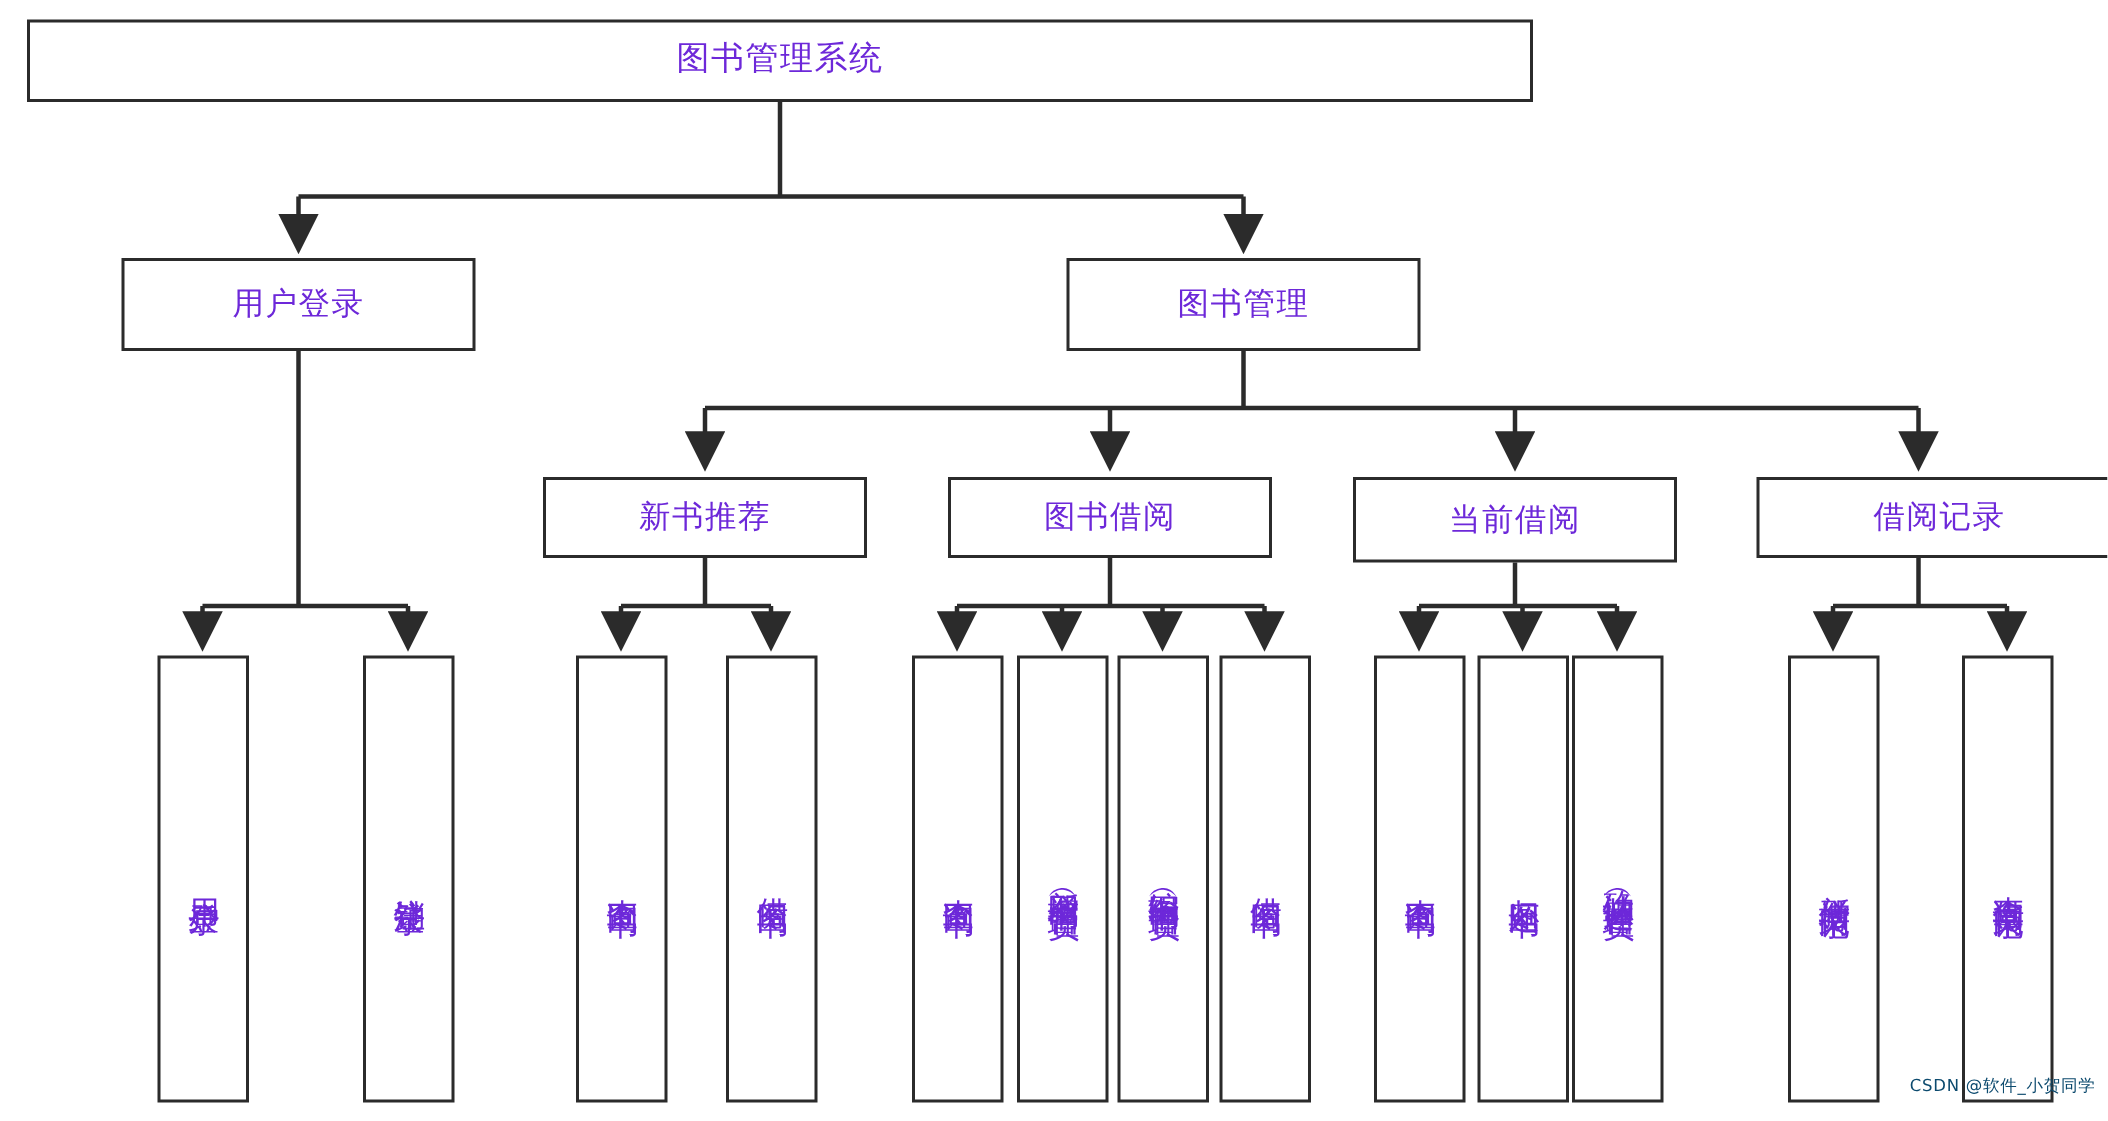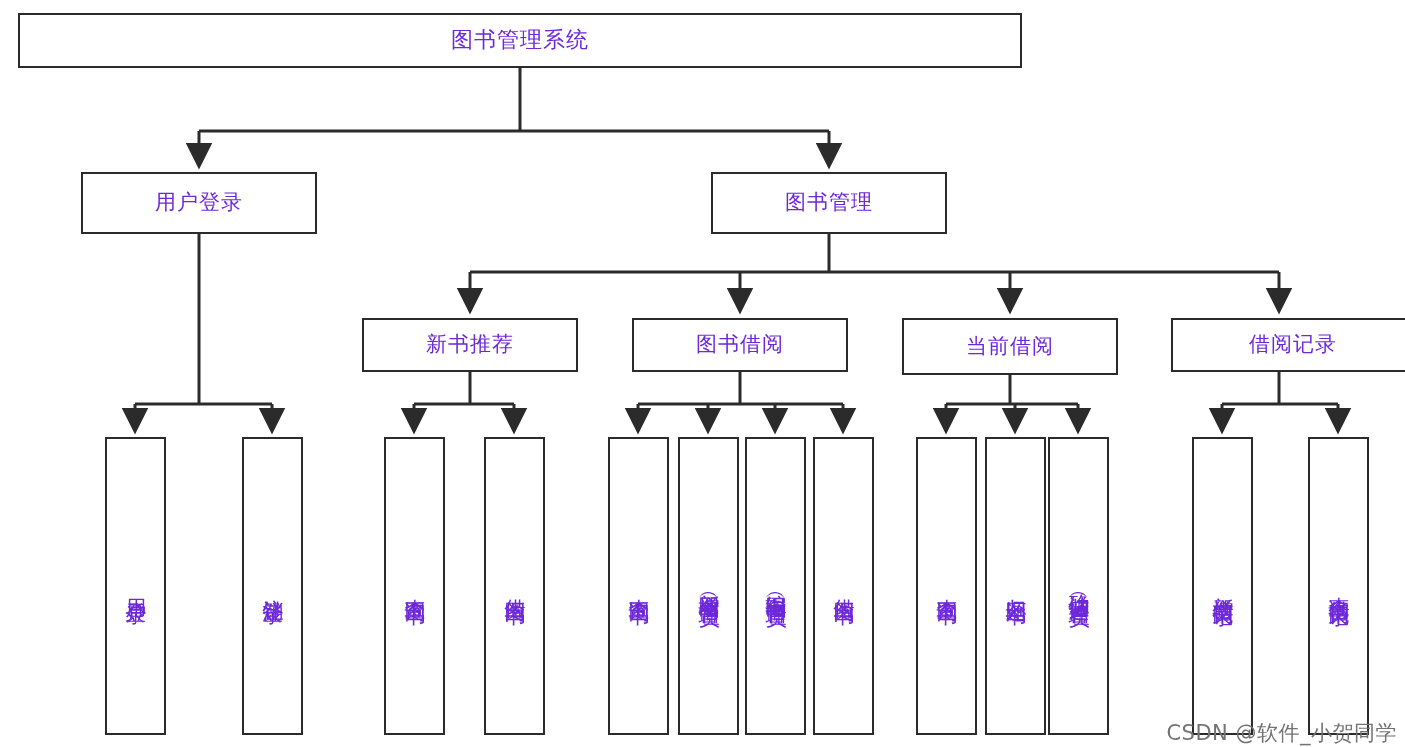--- a/index.html
+++ b/index.html
@@ -55,23 +55,23 @@
     text-orientation: upright;
     display: block;
     text-align: center;
   }
   .node.root {
     font-size: 22px;
   }
   #watermark {
     position: absolute;
     right: 8px;
-    bottom: 0;
-    font-size: 21px;
-    color: #737373;
+    bottom: 16px;
+    font-size: 11px;
+    color: #0c4a6e;
     letter-spacing: 0.5px;
     white-space: nowrap;
     font-family: "DejaVu Sans", "Liberation Sans", sans-serif;
   }
 </style>
 </head>
 <body>
 
 <div id="diagram-root">
 

